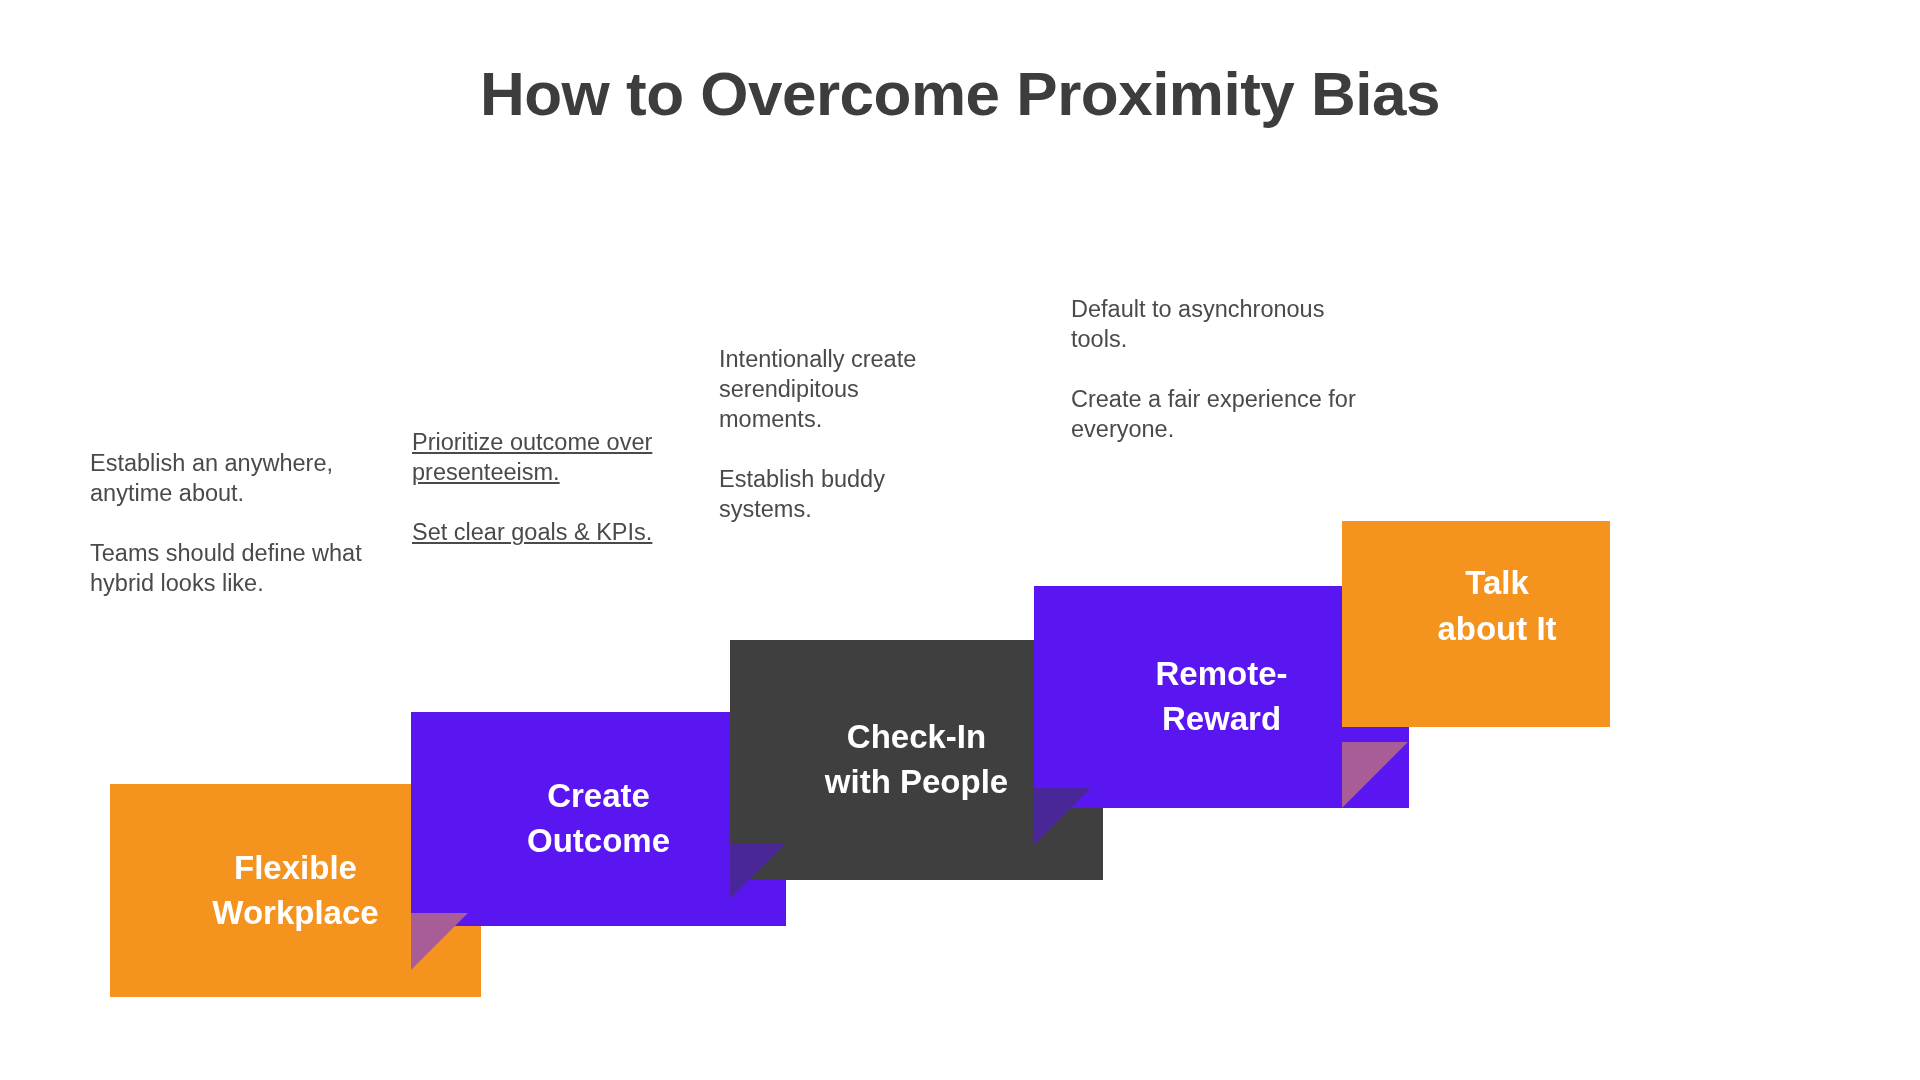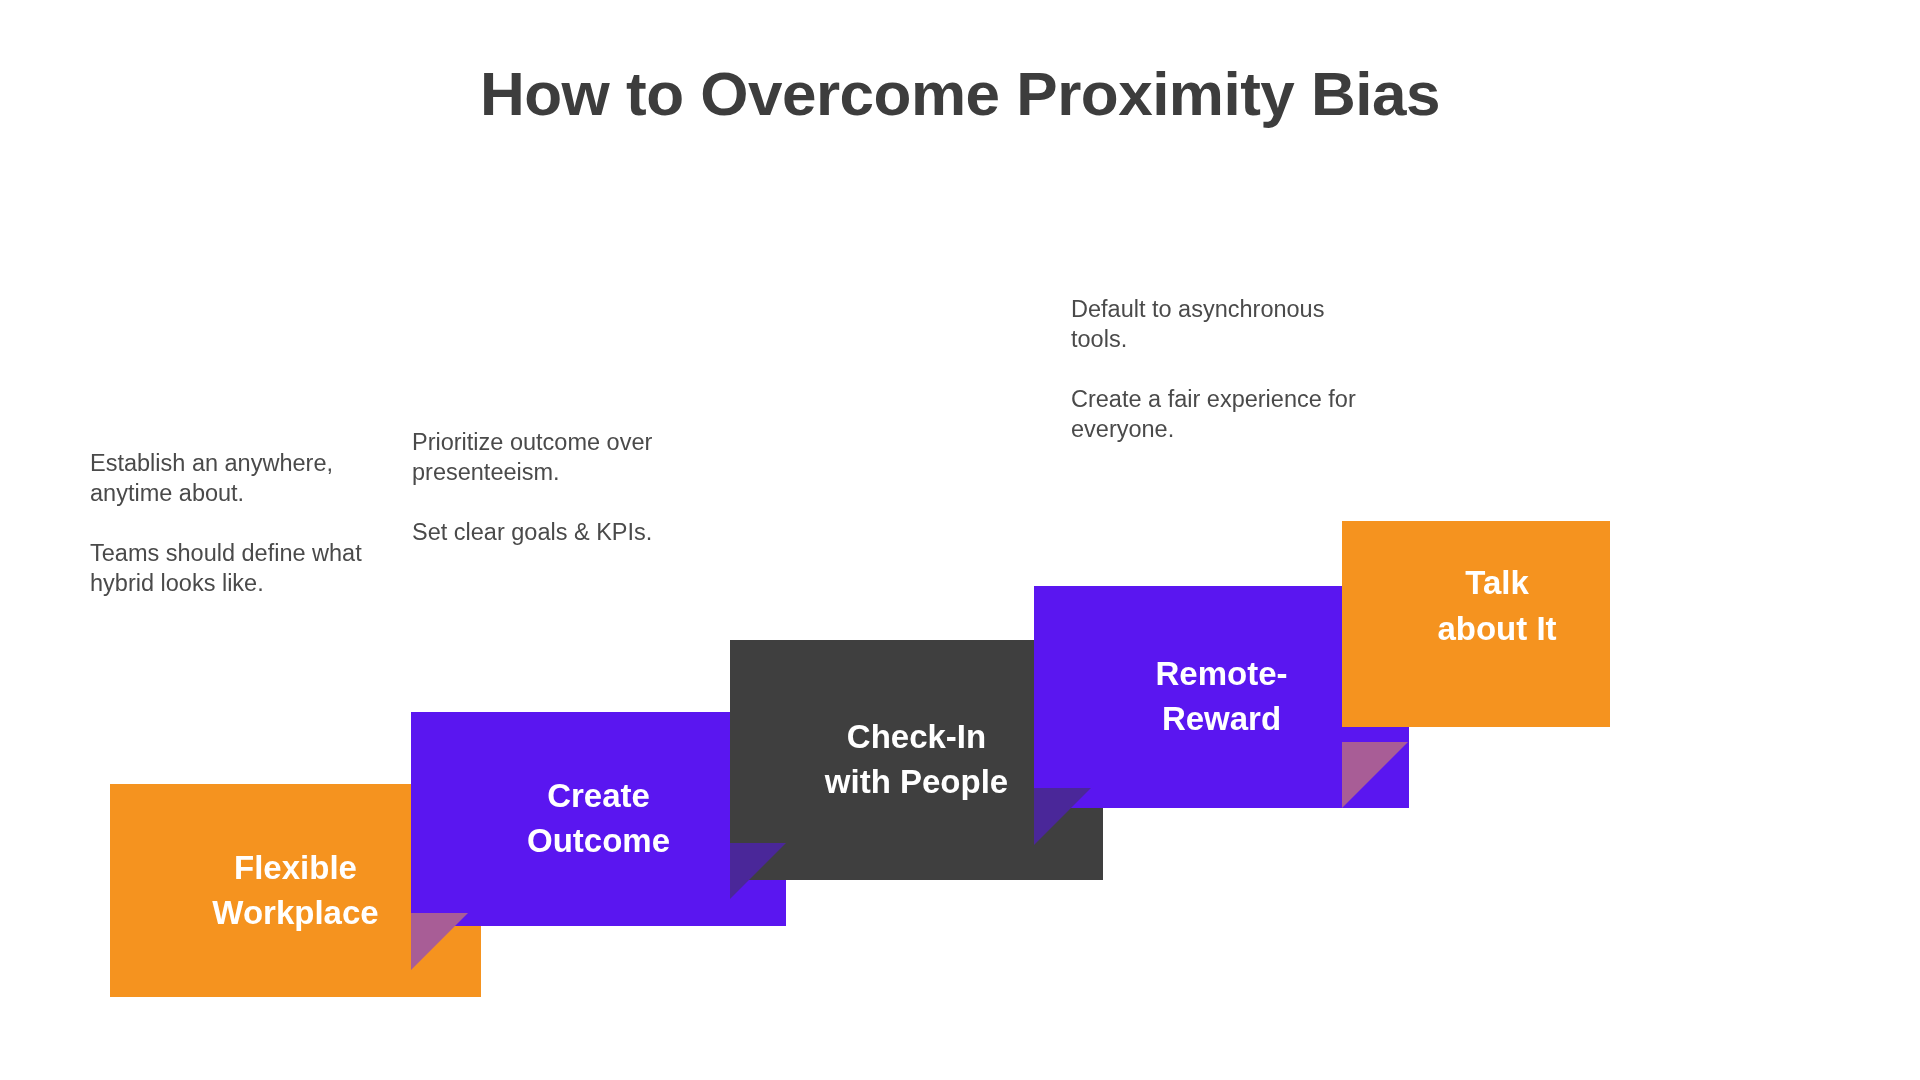--- a/index.html
+++ b/index.html
@@ -100,25 +100,29 @@
 
 <div id="stage">
 
   <div id="title">How to Overcome Proximity Bias</div>
 
   <div class="desc-col" style="left:90px; top:448px; width:300px;">
     <p>Establish an anywhere, anytime about.</p>
     <p>Teams should define what hybrid looks like.</p>
   </div>
 
-  <div class="desc-col" style="left:412px; top:427px; width:302px;">
+  <div class="desc-col" style="left:412px; top:427px; width:302px;text-decoration:underline;">
     <p>Prioritize outcome over presenteeism.</p>
     <p>Set clear goals &amp; KPIs.</p>
   </div>
 
+  <div class="desc-col" style="left:719px; top:344px; width:238px;">
+    <p>Intentionally create serendipitous moments.</p>
+    <p>Establish buddy systems.</p>
+  </div>
 
   <div class="desc-col" style="left:1027px; top:294px; width:315px;margin-left:44px;">
     <p>Default to asynchronous tools.</p>
     <p>Create a fair experience for everyone.</p>
   </div>
 
 
   <div class="banner" style="left:110px; top:784px; width:371px; height:213px; background:#F5931F;">
     <span class="banner-label" style="white-space:pre-line;">Flexible
 Workplace</span>

